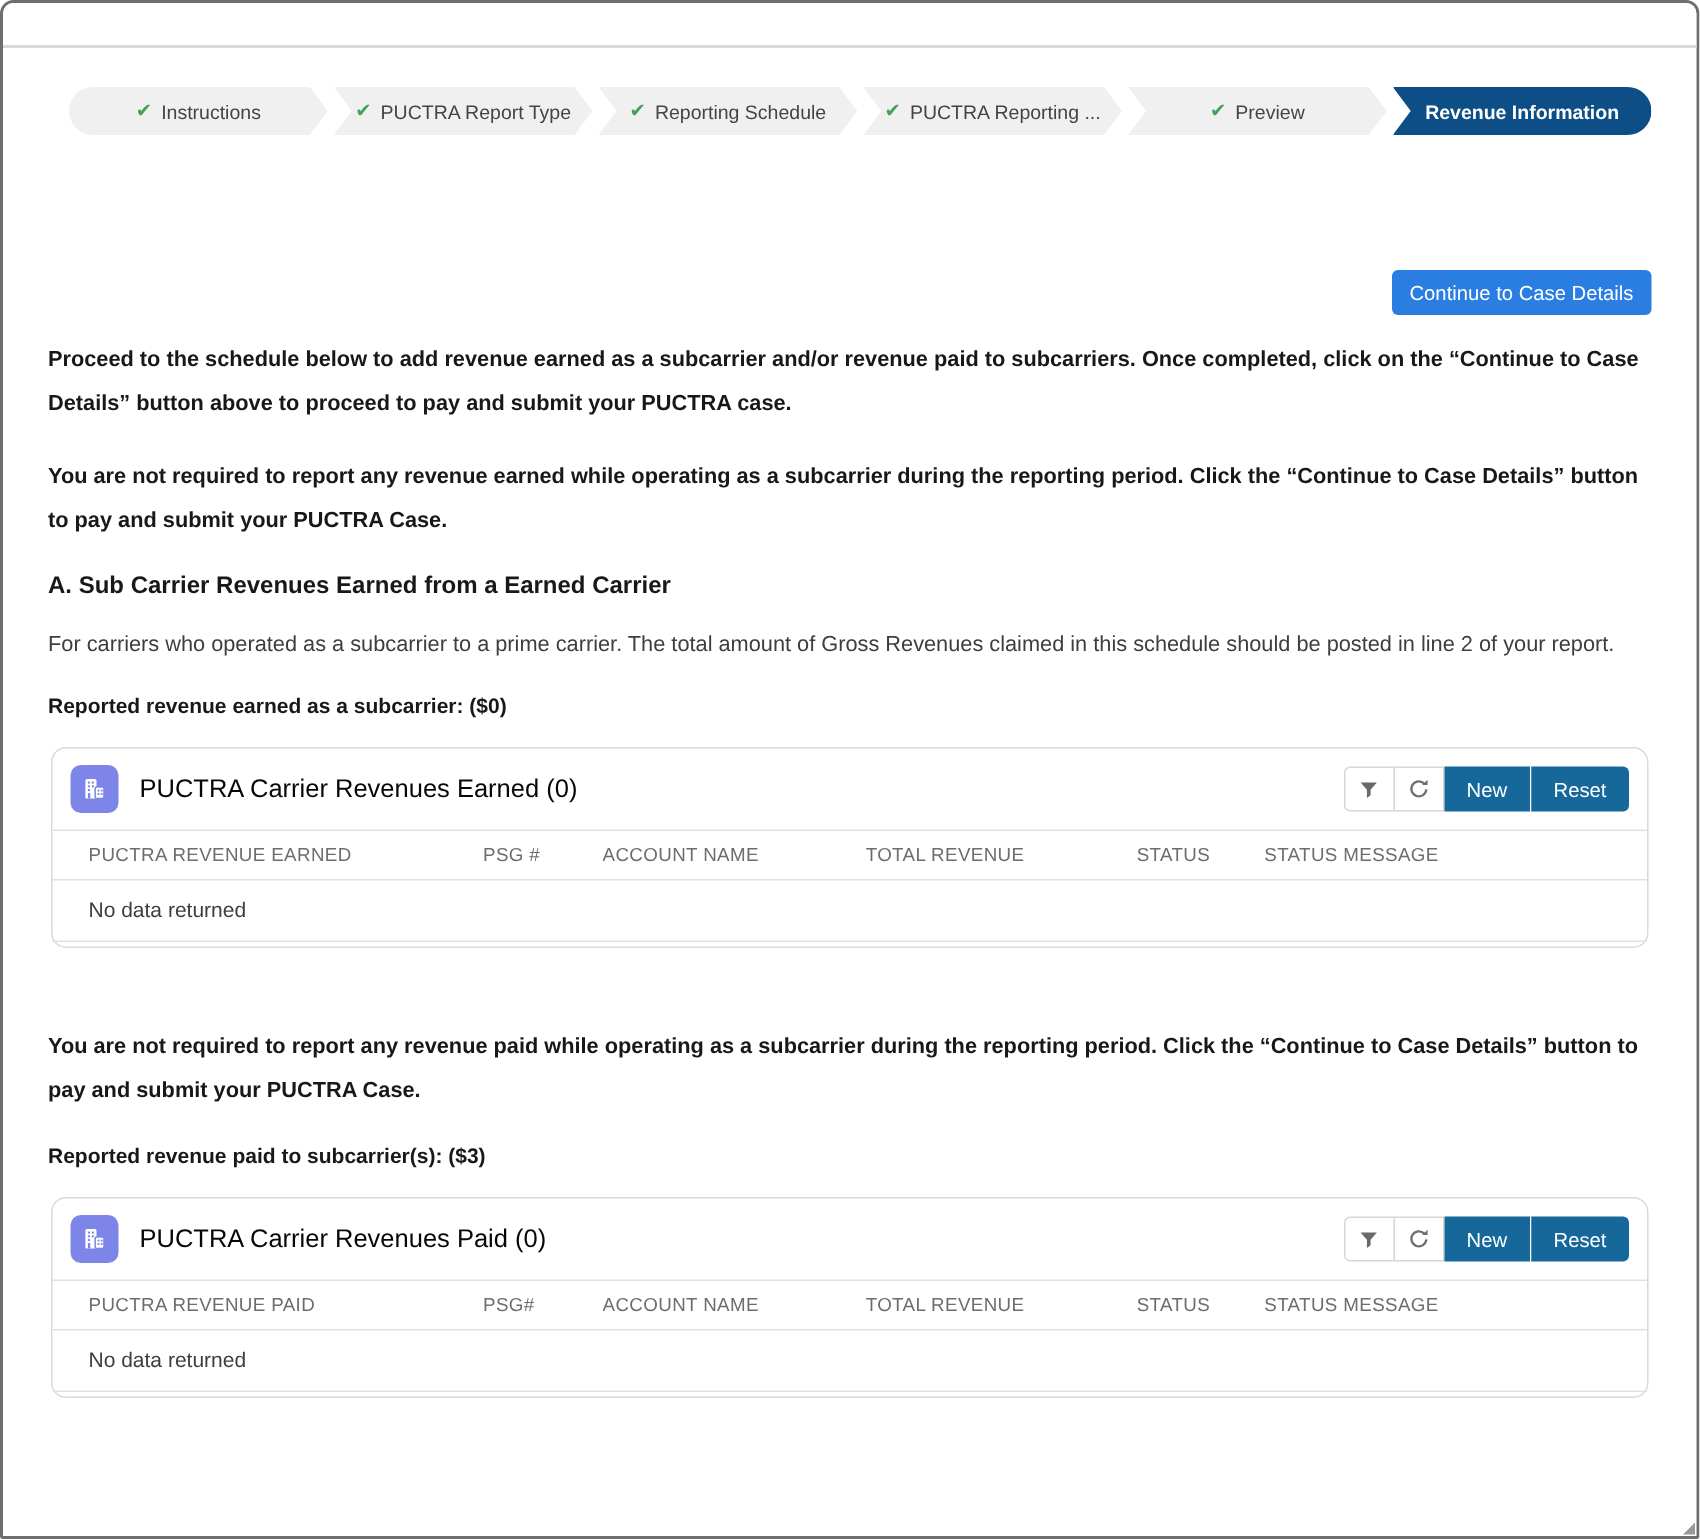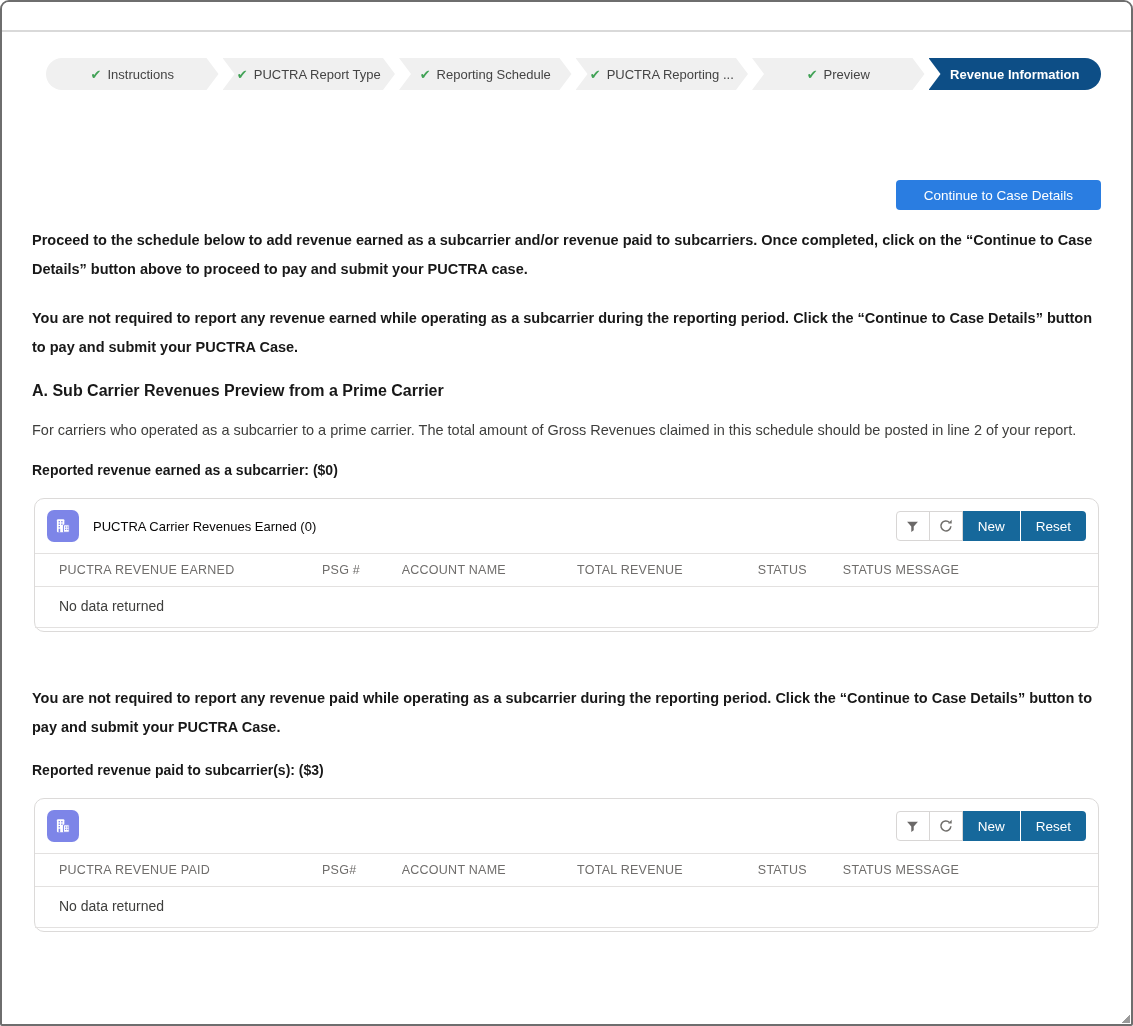--- a/index.html
+++ b/index.html
@@ -38,21 +38,21 @@
     background:var(--path-current-bg);color:#fff;font-weight:bold;
     clip-path:polygon(0 0,100% 0,100% 100%,0 100%,12px 50%);
     border-radius:0 16px 16px 0;
   }
   .check{color:var(--check-green);margin-right:6px;font-size:13px;}
 
   
   .btn-row{display:flex;justify-content:flex-end;margin-top:90px;}
   .primary-btn{
     background:var(--primary-button);color:#fff;border:none;border-radius:4px;
-    height:30px;padding:0 28px;font-size:13.5px;cursor:pointer;
+    height:30px;padding:0 12px;font-size:13.5px;cursor:pointer;
     font-family:"Liberation Sans",sans-serif;
   }
 
   
   .para{font-size:14.5px;font-weight:bold;line-height:29px;margin:16px 0 20px;color:#181818;max-width:1072px;}
   .para2{margin-top:0;}
   .sec-heading{font-size:16px;font-weight:bold;margin:0 0 22px;color:#181818;}
   .desc{font-size:14.5px;color:#3e3e3c;margin:0 0 24px;font-weight:normal;}
   .reported{font-size:14px;font-weight:bold;margin:0 0 20px;color:#181818;}
 
@@ -60,21 +60,21 @@
   .card{
     border:1px solid #dcdad9;border-radius:10px;background:#fff;
     margin:0 2px 0 2px;padding-bottom:3px;
   }
   .card-a{margin-bottom:52px;}
   .card-header{display:flex;align-items:center;padding:11px 12px 11px 12px;}
   .obj-icon{
     width:32px;height:32px;border-radius:7px;background:var(--card-icon-bg);
     display:flex;align-items:center;justify-content:center;flex:0 0 32px;
   }
-  .card-title{font-size:13px;font-weight:normal;color:#080707;margin:0 0 0 14px;}
+  .card-title{font-size:17px;font-weight:normal;color:#080707;margin:0 0 0 14px;}
   .card-actions{margin-left:auto;display:flex;align-items:center;}
   .icon-btn{
     width:34px;height:30px;background:#fff;border:1px solid #d8d6d5;
     display:flex;align-items:center;justify-content:center;cursor:pointer;padding:0;
   }
   .icon-btn.first{border-radius:4px 0 0 4px;}
   .icon-btn + .icon-btn{margin-left:-1px;}
   .action-btn{
     background:var(--table-button);color:#fff;border:none;height:30px;
     padding:0 15px;font-size:13.5px;cursor:pointer;font-family:"Liberation Sans",sans-serif;
@@ -139,21 +139,21 @@
       </div>
     </nav>
 
     <div class="btn-row">
       <button class="primary-btn">Continue to Case Details</button>
     </div>
 
     <p class="para">Proceed to the schedule below to add revenue earned as a subcarrier and/or revenue paid to subcarriers. Once completed, click on the “Continue to Case Details” button above to proceed to pay and submit your PUCTRA case.</p>
     <p class="para para2">You are not required to report any revenue earned while operating as a subcarrier during the reporting period. Click the “Continue to Case Details” button to pay and submit your PUCTRA Case.</p>
 
-    <h2 class="sec-heading">A. Sub Carrier Revenues Preview from a Prime Carrier</h2>
+    <h2 class="sec-heading">A. Sub Carrier Revenues Earned from a Earned Carrier</h2>
     <p class="desc">For carriers who operated as a subcarrier to a prime carrier. The total amount of Gross Revenues claimed in this schedule should be posted in line 2 of your report.</p>
     <p class="reported">Reported revenue earned as a subcarrier: ($0)</p>
 
     <section class="card card-a">
       <div class="card-header">
         <span class="obj-icon">
           <svg width="18" height="18" viewBox="0 0 16 16">
             <rect x="2.6" y="2" width="6.6" height="11.6" rx="0.9" fill="#ffffff"></rect>
             <rect x="4.1" y="3.6" width="1.2" height="1.2" fill="#7d85e8"></rect>
             <rect x="6.4" y="3.6" width="1.2" height="1.2" fill="#7d85e8"></rect>
@@ -212,20 +212,21 @@
             <rect x="6.4" y="5.8" width="1.2" height="1.2" fill="#7d85e8"></rect>
             <rect x="4.1" y="8" width="1.2" height="1.2" fill="#7d85e8"></rect>
             <rect x="4.1" y="10.4" width="1.4" height="3.2" fill="#7d85e8"></rect>
             <rect x="8.4" y="6.8" width="5.2" height="6.8" rx="0.9" fill="#ffffff" stroke="#7d85e8" stroke-width="0.9"></rect>
             <rect x="9.8" y="8.4" width="1.1" height="1.1" fill="#7d85e8"></rect>
             <rect x="11.7" y="8.4" width="1.1" height="1.1" fill="#7d85e8"></rect>
             <rect x="9.8" y="10.4" width="1.1" height="1.1" fill="#7d85e8"></rect>
             <rect x="11.7" y="10.4" width="1.1" height="1.1" fill="#7d85e8"></rect>
           </svg>
         </span>
+        <h3 class="card-title">PUCTRA Carrier Revenues Paid (0)</h3>
         <div class="card-actions">
           <button class="icon-btn first">
             <svg width="15" height="15" viewBox="0 0 16 16">
                 <path d="M2.2 2.8h11.6L9.3 8v3.9l-2.6 1.9V8z" fill="#6b6968"></path>
               </svg>
           </button>
           <button class="icon-btn">
             <svg width="16" height="16" viewBox="0 0 16 16">
               <path d="M12.9 8.3a5 5 0 1 1-1.4-3.9" fill="none" stroke="#706e6b" stroke-width="1.5"></path>
               <path d="M13.7 1.8v3.6h-3.6z" fill="#706e6b"></path>

